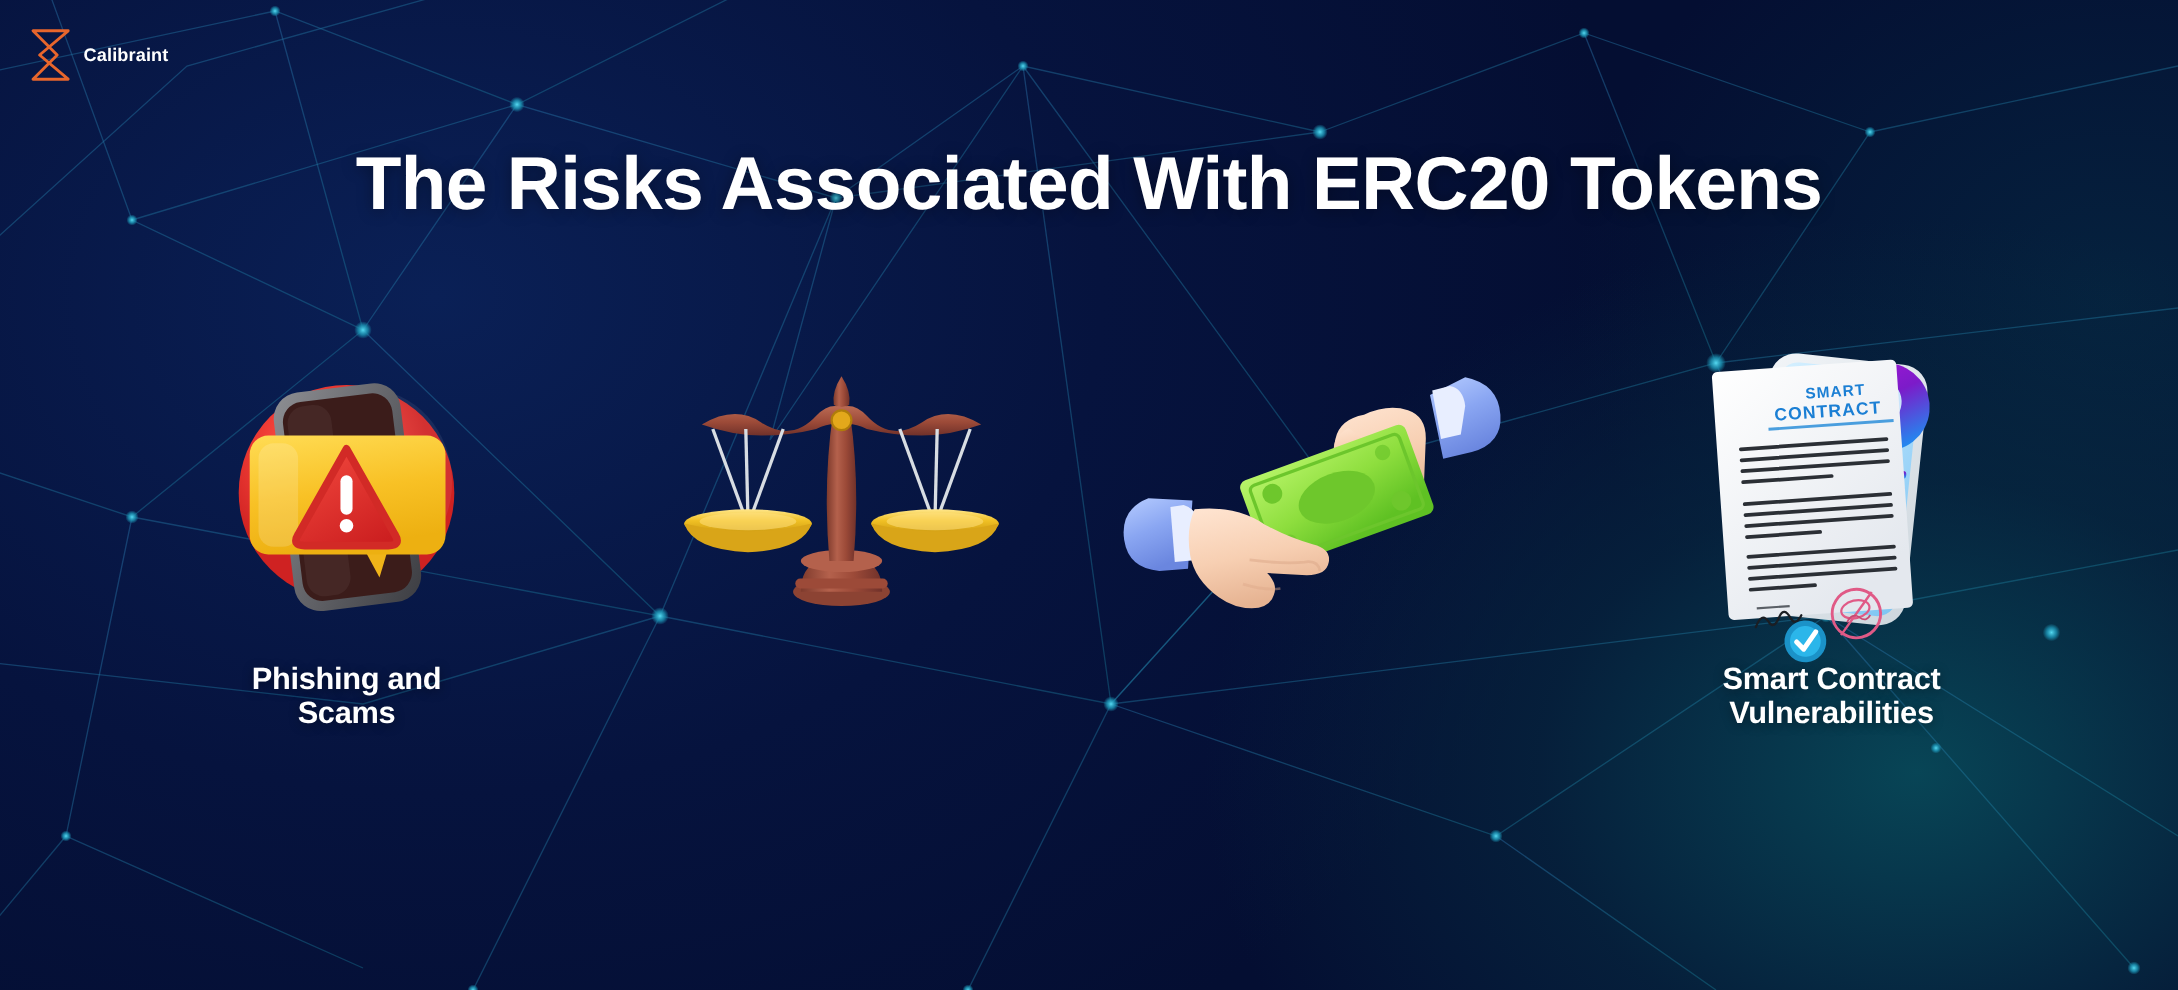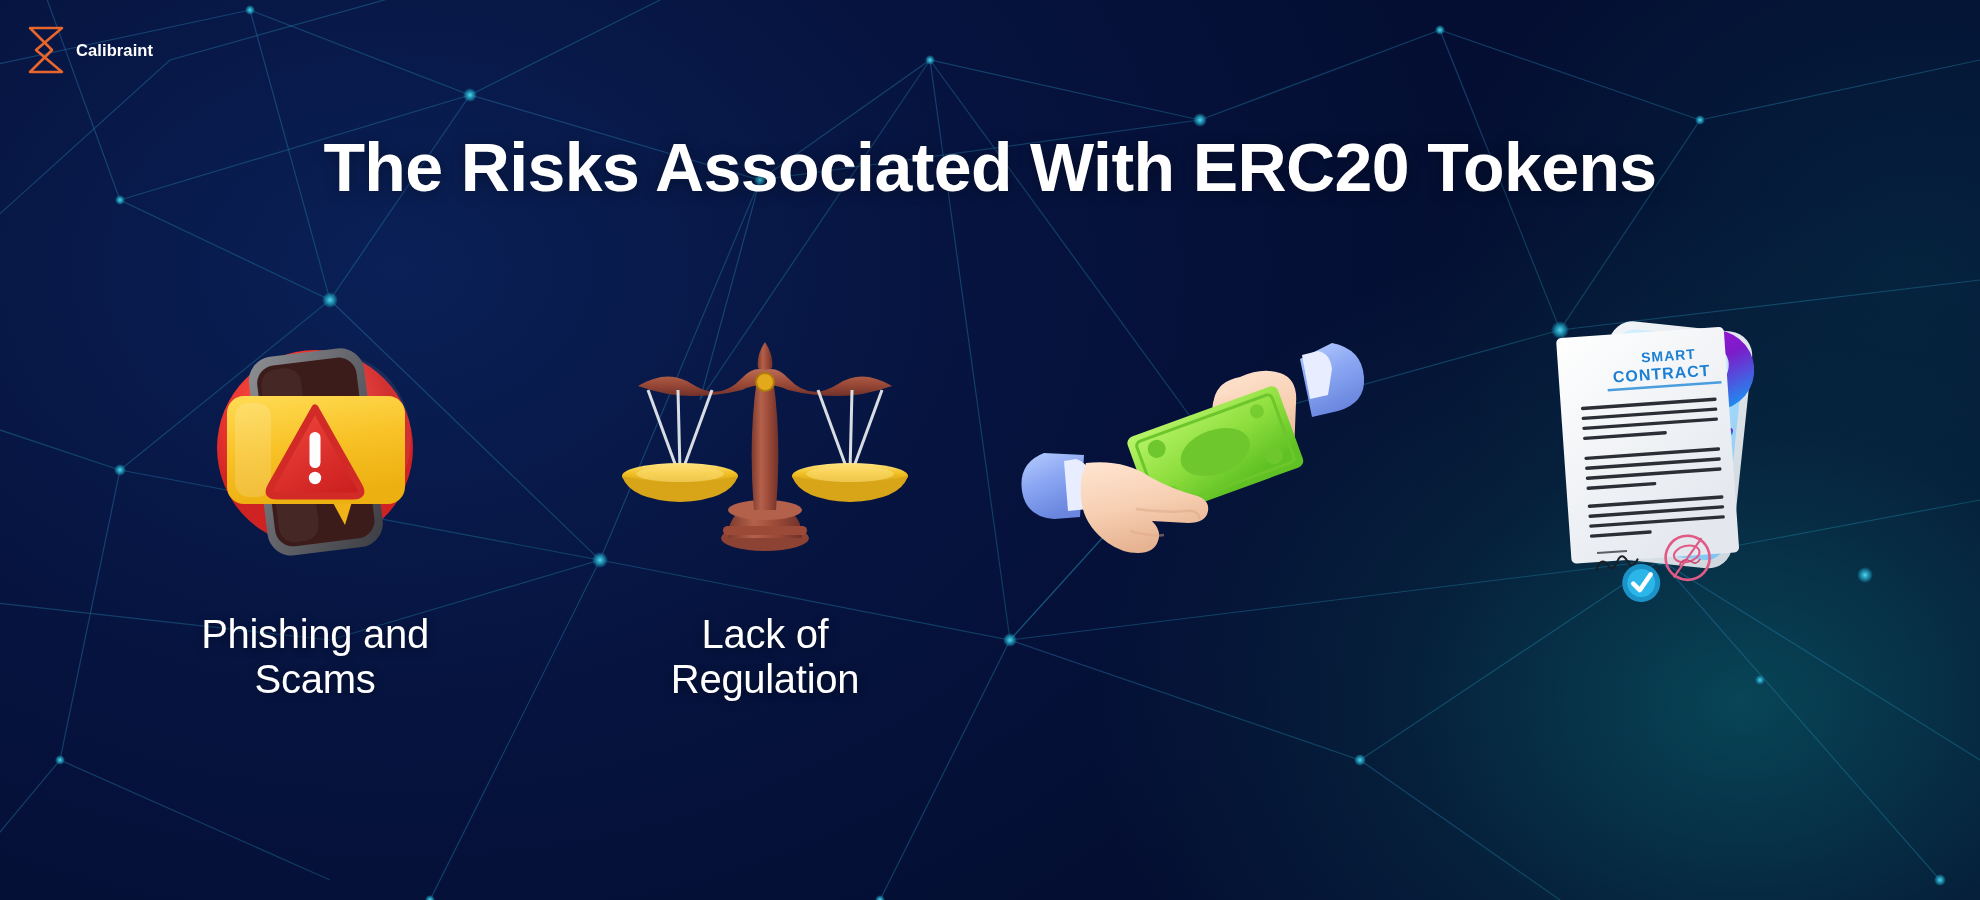--- a/index.html
+++ b/index.html
@@ -48,22 +48,22 @@
   }
   .card{
     width:450px; height:470px;
     display:flex; flex-direction:column; align-items:center;
   }
   .art{
     height:290px; width:100%;
     display:flex; align-items:center; justify-content:center;
   }
   .caption{
-    margin-top:22px; text-align:center; color:#ffffff;
-    font-size:40px; font-weight:400; line-height:1.12;
+    margin-top:11px; text-align:center; color:#ffffff;
+    font-size:28px; font-weight:700; line-height:1.12;
     letter-spacing:-0.3px; font-family:"Liberation Sans", sans-serif;
     text-shadow:0 2px 10px rgba(0,0,0,.4);
     white-space:pre-line;
   }
   svg{ display:block; overflow:visible; }
 </style>
 </head>
 <body>
 
 <div class="stage">
@@ -250,22 +250,20 @@
             <path d="M2 146 Q10 170 60 172 Q110 170 118 146 Q60 160 2 146 Z" fill="#d9a518"></path>
             <ellipse cx="60" cy="144" rx="44" ry="8" fill="#ffe07e" opacity=".55"></ellipse>
           </g>
           <g>
             <ellipse cx="230" cy="146" rx="58" ry="13" fill="url(#goldP)"></ellipse>
             <path d="M172 146 Q180 170 230 172 Q280 170 288 146 Q230 160 172 146 Z" fill="#d9a518"></path>
             <ellipse cx="230" cy="144" rx="44" ry="8" fill="#ffe07e" opacity=".55"></ellipse>
           </g>
         </svg>
       </div>
-      <div class="caption">Lack of
-Regulation</div>
     </div>
 
     <div class="card">
       <div class="art">
         <svg width="330" height="220" viewBox="0 0 330 220">
           <defs>
             <linearGradient id="skin" x1="0" y1="0" x2="0.3" y2="1">
               <stop offset="0%" stop-color="#ffe5d2"></stop>
               <stop offset="55%" stop-color="#f7cfb2"></stop>
               <stop offset="100%" stop-color="#e6b392"></stop>
@@ -392,16 +390,18 @@
             </g>
 
             <g>
               <circle cx="92" cy="272" r="19" fill="#1b92c8"></circle>
               <circle cx="92" cy="272" r="14" fill="#2bb6ea"></circle>
               <path d="M84 272 l6 7 l12 -15" fill="none" stroke="#ffffff" stroke-width="4.5" stroke-linecap="round" stroke-linejoin="round"></path>
             </g>
           </g>
         </svg>
       </div>
+      <div class="caption">Smart Contract
+Vulnerabilities</div>
     </div>
 
   </div>
 </div>
 
 </body></html>

